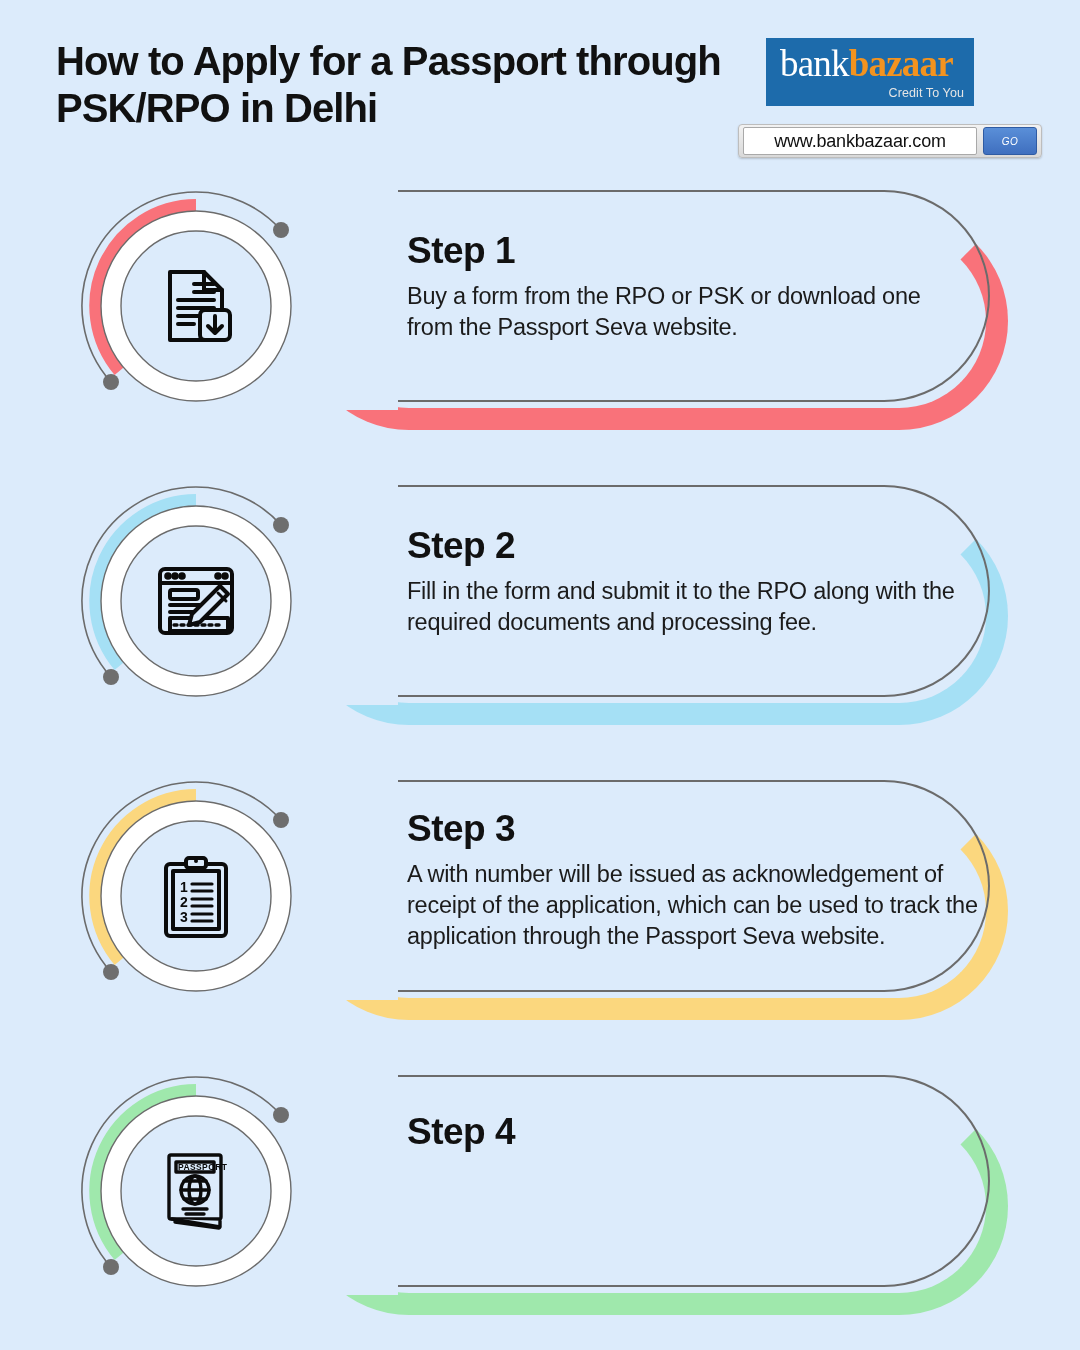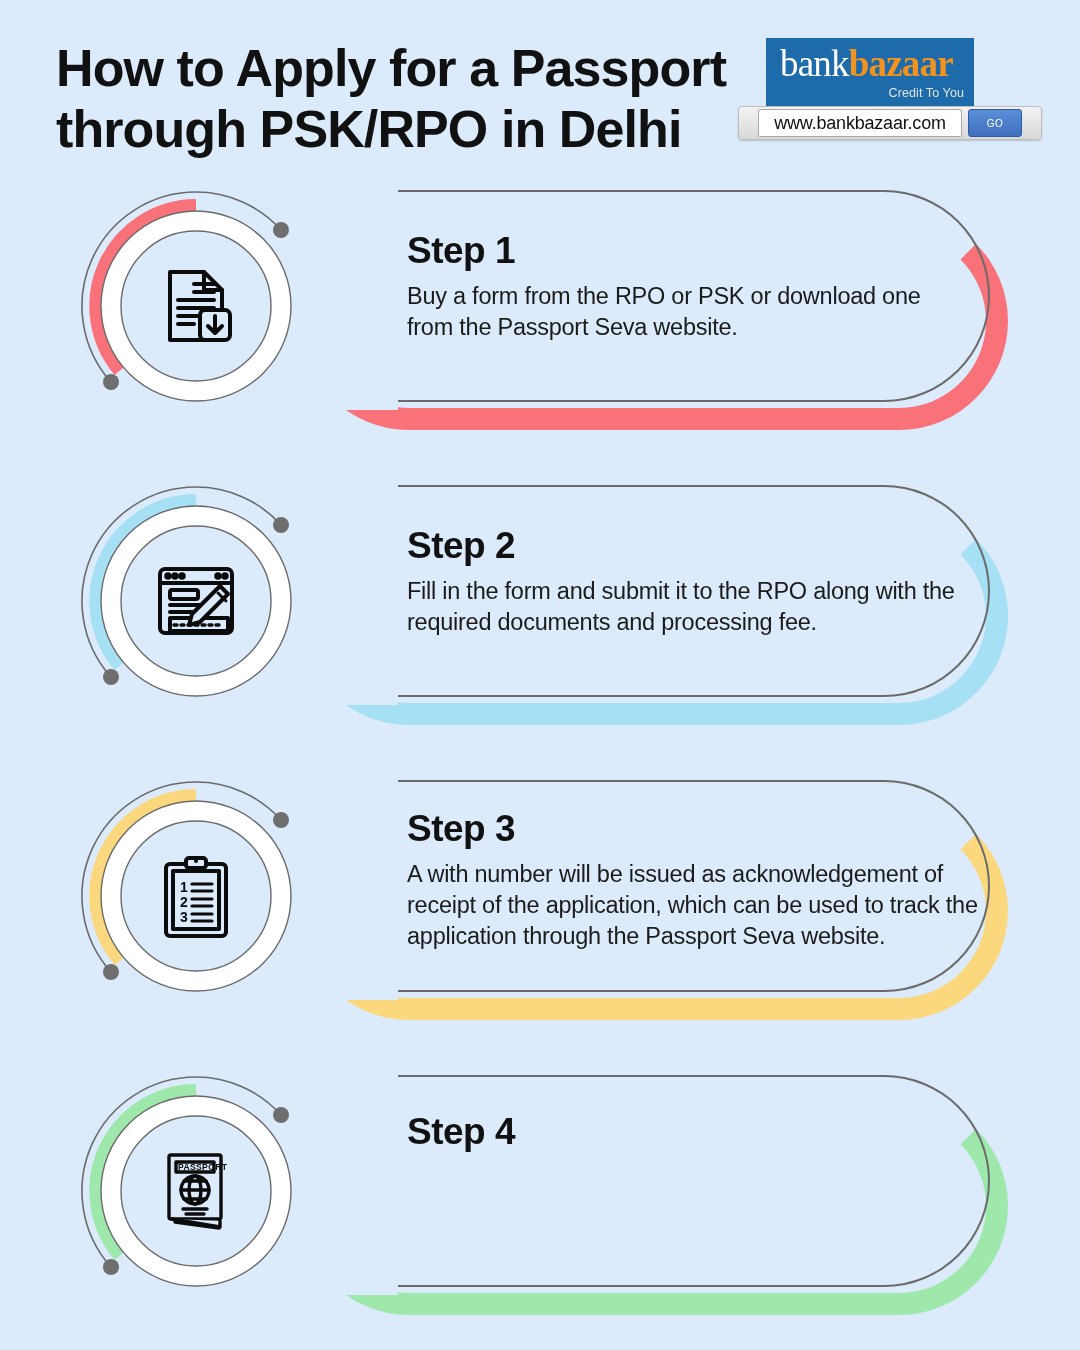--- a/index.html
+++ b/index.html
@@ -20,21 +20,21 @@
     position: absolute;
     top: 0; left: 0;
     width: 1080px;
     height: 168px;
   }
   .page-title {
     position: absolute;
     left: 56px;
     top: 38px;
     width: 690px;
-    font-size: 52px;
+    font-size: 40px;
     line-height: 1.18;
     font-weight: 800;
     letter-spacing: -0.9px;
     color: #111111;
     font-family: "Liberation Sans", sans-serif;
     -webkit-font-smoothing: antialiased;
   }
 
   .brand-block {
     position: absolute;
@@ -67,30 +67,30 @@
     right: 10px;
     bottom: 6px;
     font-size: 12.5px;
     color: #e5e5e5;
     font-family: "Liberation Sans", sans-serif;
     letter-spacing: 0.1px;
     margin-left: 44px;
   }
 
   .url-bar {
-    margin-top: 0;
+    margin-top: 18px;
     width: 304px;
     height: 34px;
     border-radius: 4px;
     background: linear-gradient(#f2f2f2, #d9d9d9);
     border: 1px solid #bdbdbd;
     box-sizing: border-box;
     display: flex;
     align-items: center;
-    padding: 0 19px;
+    padding: 0 4px;
     box-shadow: 0 1px 2px rgba(0,0,0,0.18);
   }
   .url-input {
     flex: 1;
     height: 26px;
     background: #ffffff;
     border: 1px solid #a9a9a9;
     border-radius: 2px;
     display: flex;
     align-items: center;
@@ -109,20 +109,21 @@
     border-radius: 3px;
     background: linear-gradient(#5a8fd8, #3f6fbf);
     border: 1px solid #2f5ba3;
     display: flex;
     align-items: center;
     justify-content: center;
     color: #ffffff;
     font-size: 10px;
     letter-spacing: 0.4px;
     font-family: "Liberation Sans", sans-serif;
+    font-style: italic;
   }
 
   
   .step-row {
     position: absolute;
     left: 0;
     width: 1080px;
     height: 295px;
   }
   .step-row.r1 { top: 168px; }

